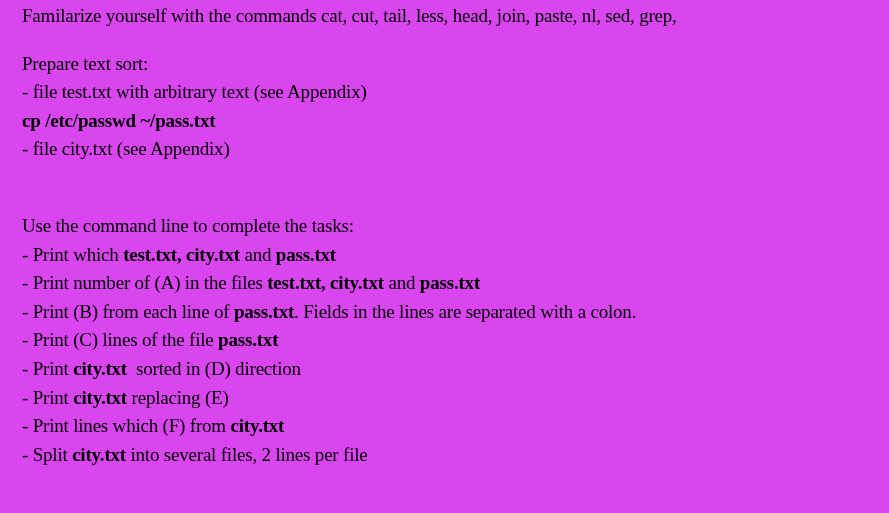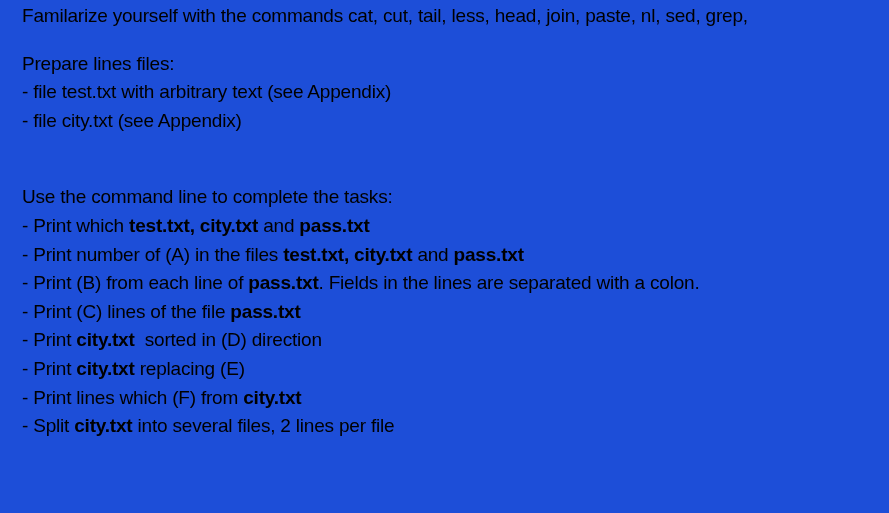--- a/index.html
+++ b/index.html
@@ -28,27 +28,28 @@
   .section.s3 { margin-top: 48px; }
   .line {
     white-space: pre; 
   }
   .seg { font-weight: normal; }
   .seg-bold { font-weight: bold; }
 </style>
 </head>
 <body>
 
-<div class="page" id="doc-root" style="background: #1d4ed8; color: rgb(0, 0, 0);">
+<div class="page" id="doc-root" style="background: #d946ef; color: rgb(0, 0, 0); font-family: Liberation Serif, serif;">
     <div class="section s1">
       <div class="line"><span class="seg">Familarize yourself with the commands cat, cut, tail, less, head, join, paste, nl, sed, grep,</span></div>
     </div>
     <div class="section s2">
-      <div class="line"><span class="seg">Prepare lines files:</span></div>
+      <div class="line"><span class="seg">Prepare text sort:</span></div>
       <div class="line"><span class="seg">- file test.txt with arbitrary text (see Appendix)</span></div>
+      <div class="line"><span class="seg seg-bold">cp /etc/passwd ~/pass.txt</span></div>
       <div class="line"><span class="seg">- file city.txt (see Appendix)</span></div>
     </div>
     <div class="section s3">
       <div class="line"><span class="seg">Use the command line to complete the tasks:</span></div>
       <div class="line"><span class="seg">- Print which </span><span class="seg seg-bold">test.txt, city.txt</span><span class="seg"> and </span><span class="seg seg-bold">pass.txt</span></div>
       <div class="line"><span class="seg">- Print number of (A) in the files </span><span class="seg seg-bold">test.txt, city.txt</span><span class="seg"> and </span><span class="seg seg-bold">pass.txt</span></div>
       <div class="line"><span class="seg">- Print (B) from each line of </span><span class="seg seg-bold">pass.txt</span><span class="seg">. Fields in the lines are separated with a colon.</span></div>
       <div class="line"><span class="seg">- Print (C) lines of the file </span><span class="seg seg-bold">pass.txt</span></div>
       <div class="line"><span class="seg">- Print </span><span class="seg seg-bold">city.txt</span><span class="seg">  sorted in (D) direction</span></div>
       <div class="line"><span class="seg">- Print </span><span class="seg seg-bold">city.txt</span><span class="seg"> replacing (E)</span></div>

